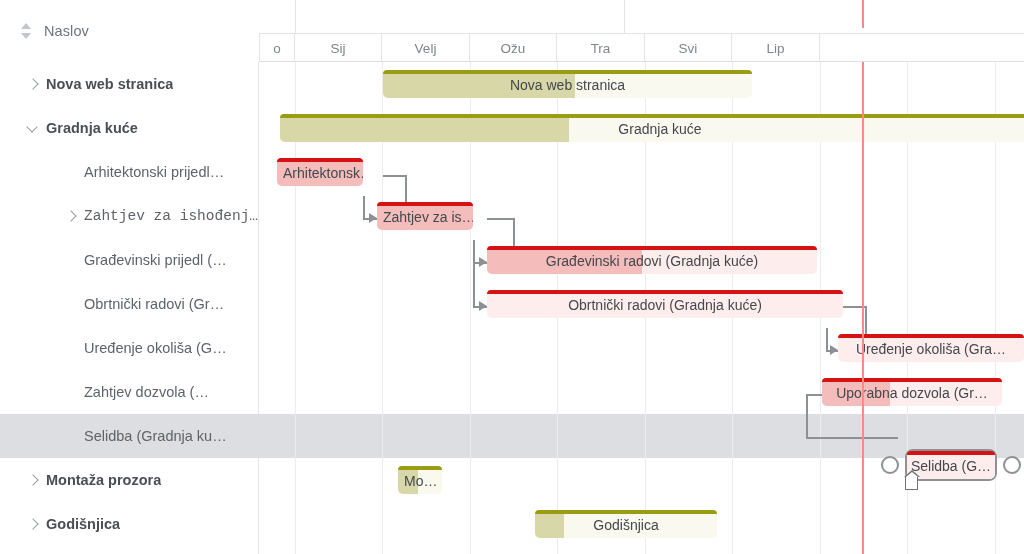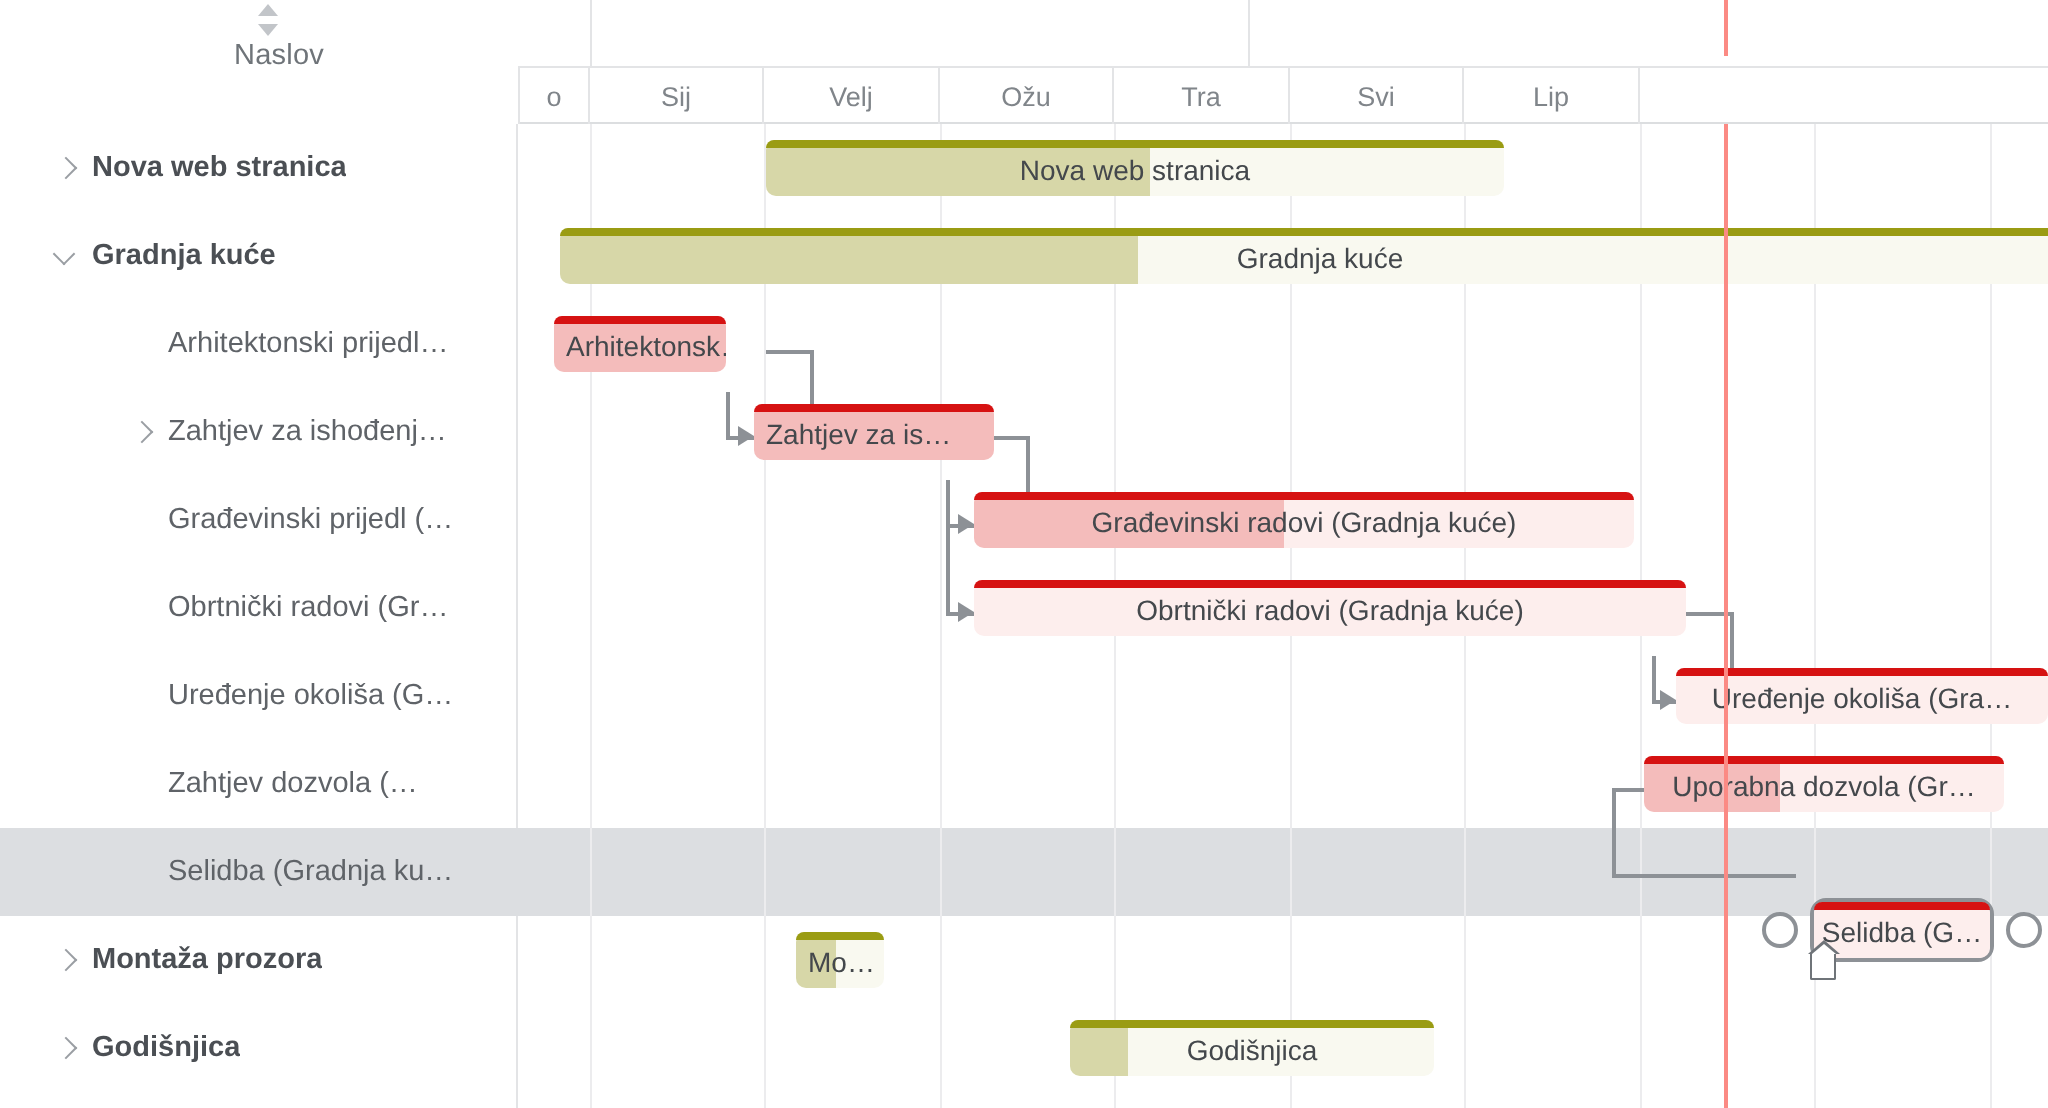--- a/index.html
+++ b/index.html
@@ -18,21 +18,20 @@
     background: #ffffff;
   }
   .title-header {
     position: absolute;
     left: 0; top: 0;
     width: 259px; height: 62px;
     background: #ffffff;
     display: flex;
     align-items: center;
     padding-left: 20px;
-    flex-direction: column;
   }
   .sort-icon {
     width: 13px; height: 20px;
     position: relative;
     margin-right: 11px;
     flex: none;
   }
   .sort-icon::before, .sort-icon::after {
     content: "";
     position: absolute;
@@ -326,21 +325,21 @@
         <span class="task-label">Nova web stranica</span>
       </div>
       <div class="task-row bold" style="top: 44px; padding-left: 46px;">
         <span class="chev down" style="margin-left: -18px;"></span>
         <span class="task-label">Gradnja kuće</span>
       </div>
       <div class="task-row" style="top: 88px; padding-left: 84px;">
         <span class="chev empty" style="margin-left: -18px;"></span>
         <span class="task-label">Arhitektonski prijedl…</span>
       </div>
-      <div class="task-row" style="top: 132px; padding-left: 84px;">
+      <div class="task-row" style="top: 132px; padding-left: 84px; font-family: Liberation Mono, monospace;">
         <span class="chev " style="margin-left: -18px;"></span>
         <span class="task-label">Zahtjev za ishođenj…</span>
       </div>
       <div class="task-row" style="top: 176px; padding-left: 84px;">
         <span class="chev empty" style="margin-left: -18px;"></span>
         <span class="task-label">Građevinski prijedl (…</span>
       </div>
       <div class="task-row" style="top: 220px; padding-left: 84px;">
         <span class="chev empty" style="margin-left: -18px;"></span>
         <span class="task-label">Obrtnički radovi (Gr…</span>
@@ -420,21 +419,21 @@
         <div class="prog" style="width: 38%;"></div>
         <div class="cap"></div>
         <div class="blabel">Gradnja kuće</div>
       </div>
       <div class="bar red leftlabel" style="left: 18px; width: 86px; top: 96px;">
         <div class="bg"></div>
         <div class="prog" style="width: 100%; border-radius: 5px;"></div>
         <div class="cap"></div>
         <div class="blabel">Arhitektonsk…</div>
       </div>
-      <div class="bar red leftlabel" style="left: 118px; width: 120px; top: 140px; text-align: right;">
+      <div class="bar red leftlabel" style="left: 118px; width: 96px; top: 140px; text-align: right;">
         <div class="bg"></div>
         <div class="prog" style="width: 100%; border-radius: 5px;"></div>
         <div class="cap"></div>
         <div class="blabel">Zahtjev za is…</div>
       </div>
       <div class="bar red" style="left: 228px; width: 330px; top: 184px;">
         <div class="bg"></div>
         <div class="prog" style="width: 47%;"></div>
         <div class="cap"></div>
         <div class="blabel">Građevinski radovi (Gradnja kuće)</div>

